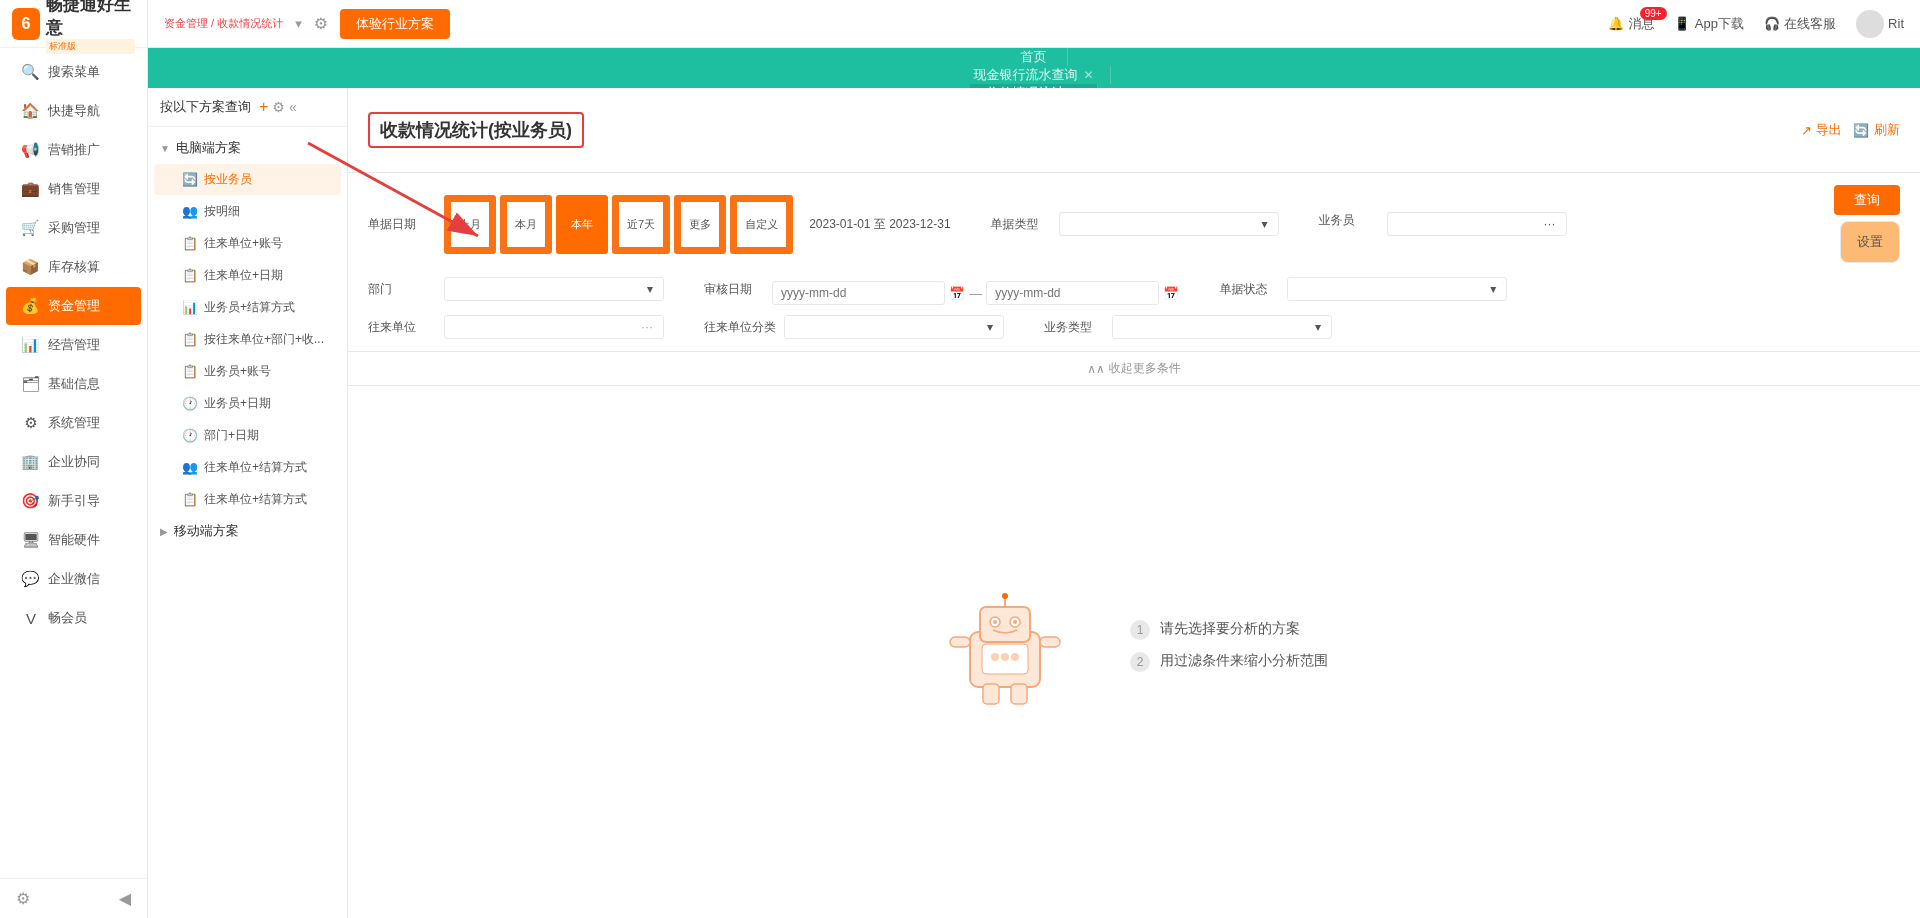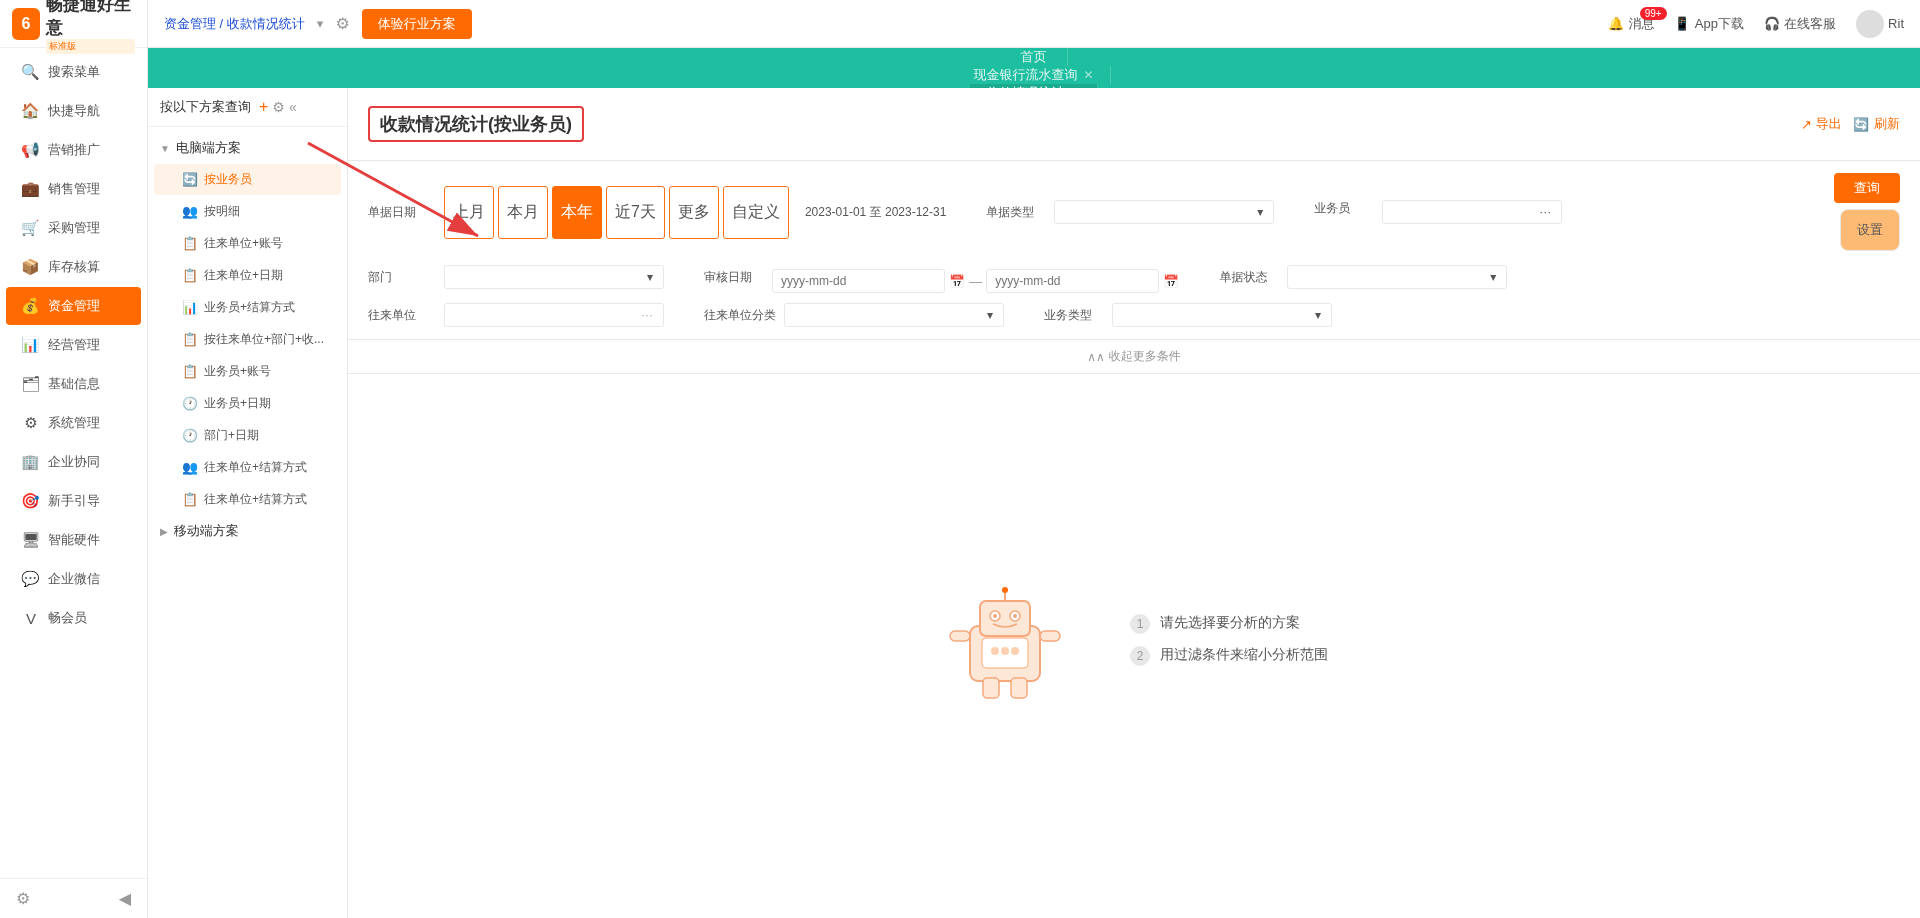--- a/index.html
+++ b/index.html
@@ -58,21 +58,21 @@
     .top-header {
       background: #fff;
       height: 48px;
       display: flex;
       align-items: center;
       padding: 0 16px;
       border-bottom: 1px solid #e8e8e8;
       justify-content: space-between;
     }
     .top-header-left { display: flex; align-items: center; gap: 12px; }
-    .header-breadcrumb { color: #1d4ed8; font-size: 13px; }
+    .header-breadcrumb { color: #ef4444; font-size: 11px; }
     .header-dropdown { color: #999; cursor: pointer; }
     .header-gear { color: #999; cursor: pointer; font-size: 16px; }
     .header-trial-btn {
       background: #ff6b00;
       color: white;
       border: none;
       border-radius: 4px;
       padding: 6px 16px;
       cursor: pointer;
       font-size: 13px;
@@ -170,21 +170,21 @@
     .content-area {
       flex: 1;
       display: flex;
       flex-direction: column;
       overflow: hidden;
     }
 
     
     .page-header {
       background: #fff;
-      padding: 18px 20px;
+      padding: 24px 20px;
       border-bottom: 1px solid #e8e8e8;
       display: flex;
       align-items: center;
       justify-content: space-between;
     }
     .page-title-box {
       border: 2px solid #e53e3e;
       border-radius: 4px;
       padding: 4px 10px;
       display: inline-block;
@@ -210,25 +210,25 @@
       display: flex;
       align-items: center;
       margin-bottom: 10px;
       gap: 16px;
     }
     .filter-row:last-child { margin-bottom: 0; }
     .filter-label { color: #555; font-size: 12px; min-width: 60px; }
     .filter-date-group { display: flex; align-items: center; gap: 4px; }
     .date-btn {
       padding: 15px 8px;
-      border: 1px solid #f97316;
+      border: 7px solid #f97316;
       border-radius: 3px;
       background: #fff;
       cursor: pointer;
-      font-size: 16px;
+      font-size: 11px;
       color: #555;
     }
     .date-btn.active { background: #ff6b00; color: #fff; border-color: #ff6b00; }
     .date-range { font-size: 12px; color: #555; }
     .filter-select {
       display: flex; align-items: center;
       border: 1px solid #e8e8e8;
       border-radius: 3px;
       padding: 4px 10px;
       min-width: 200px;

